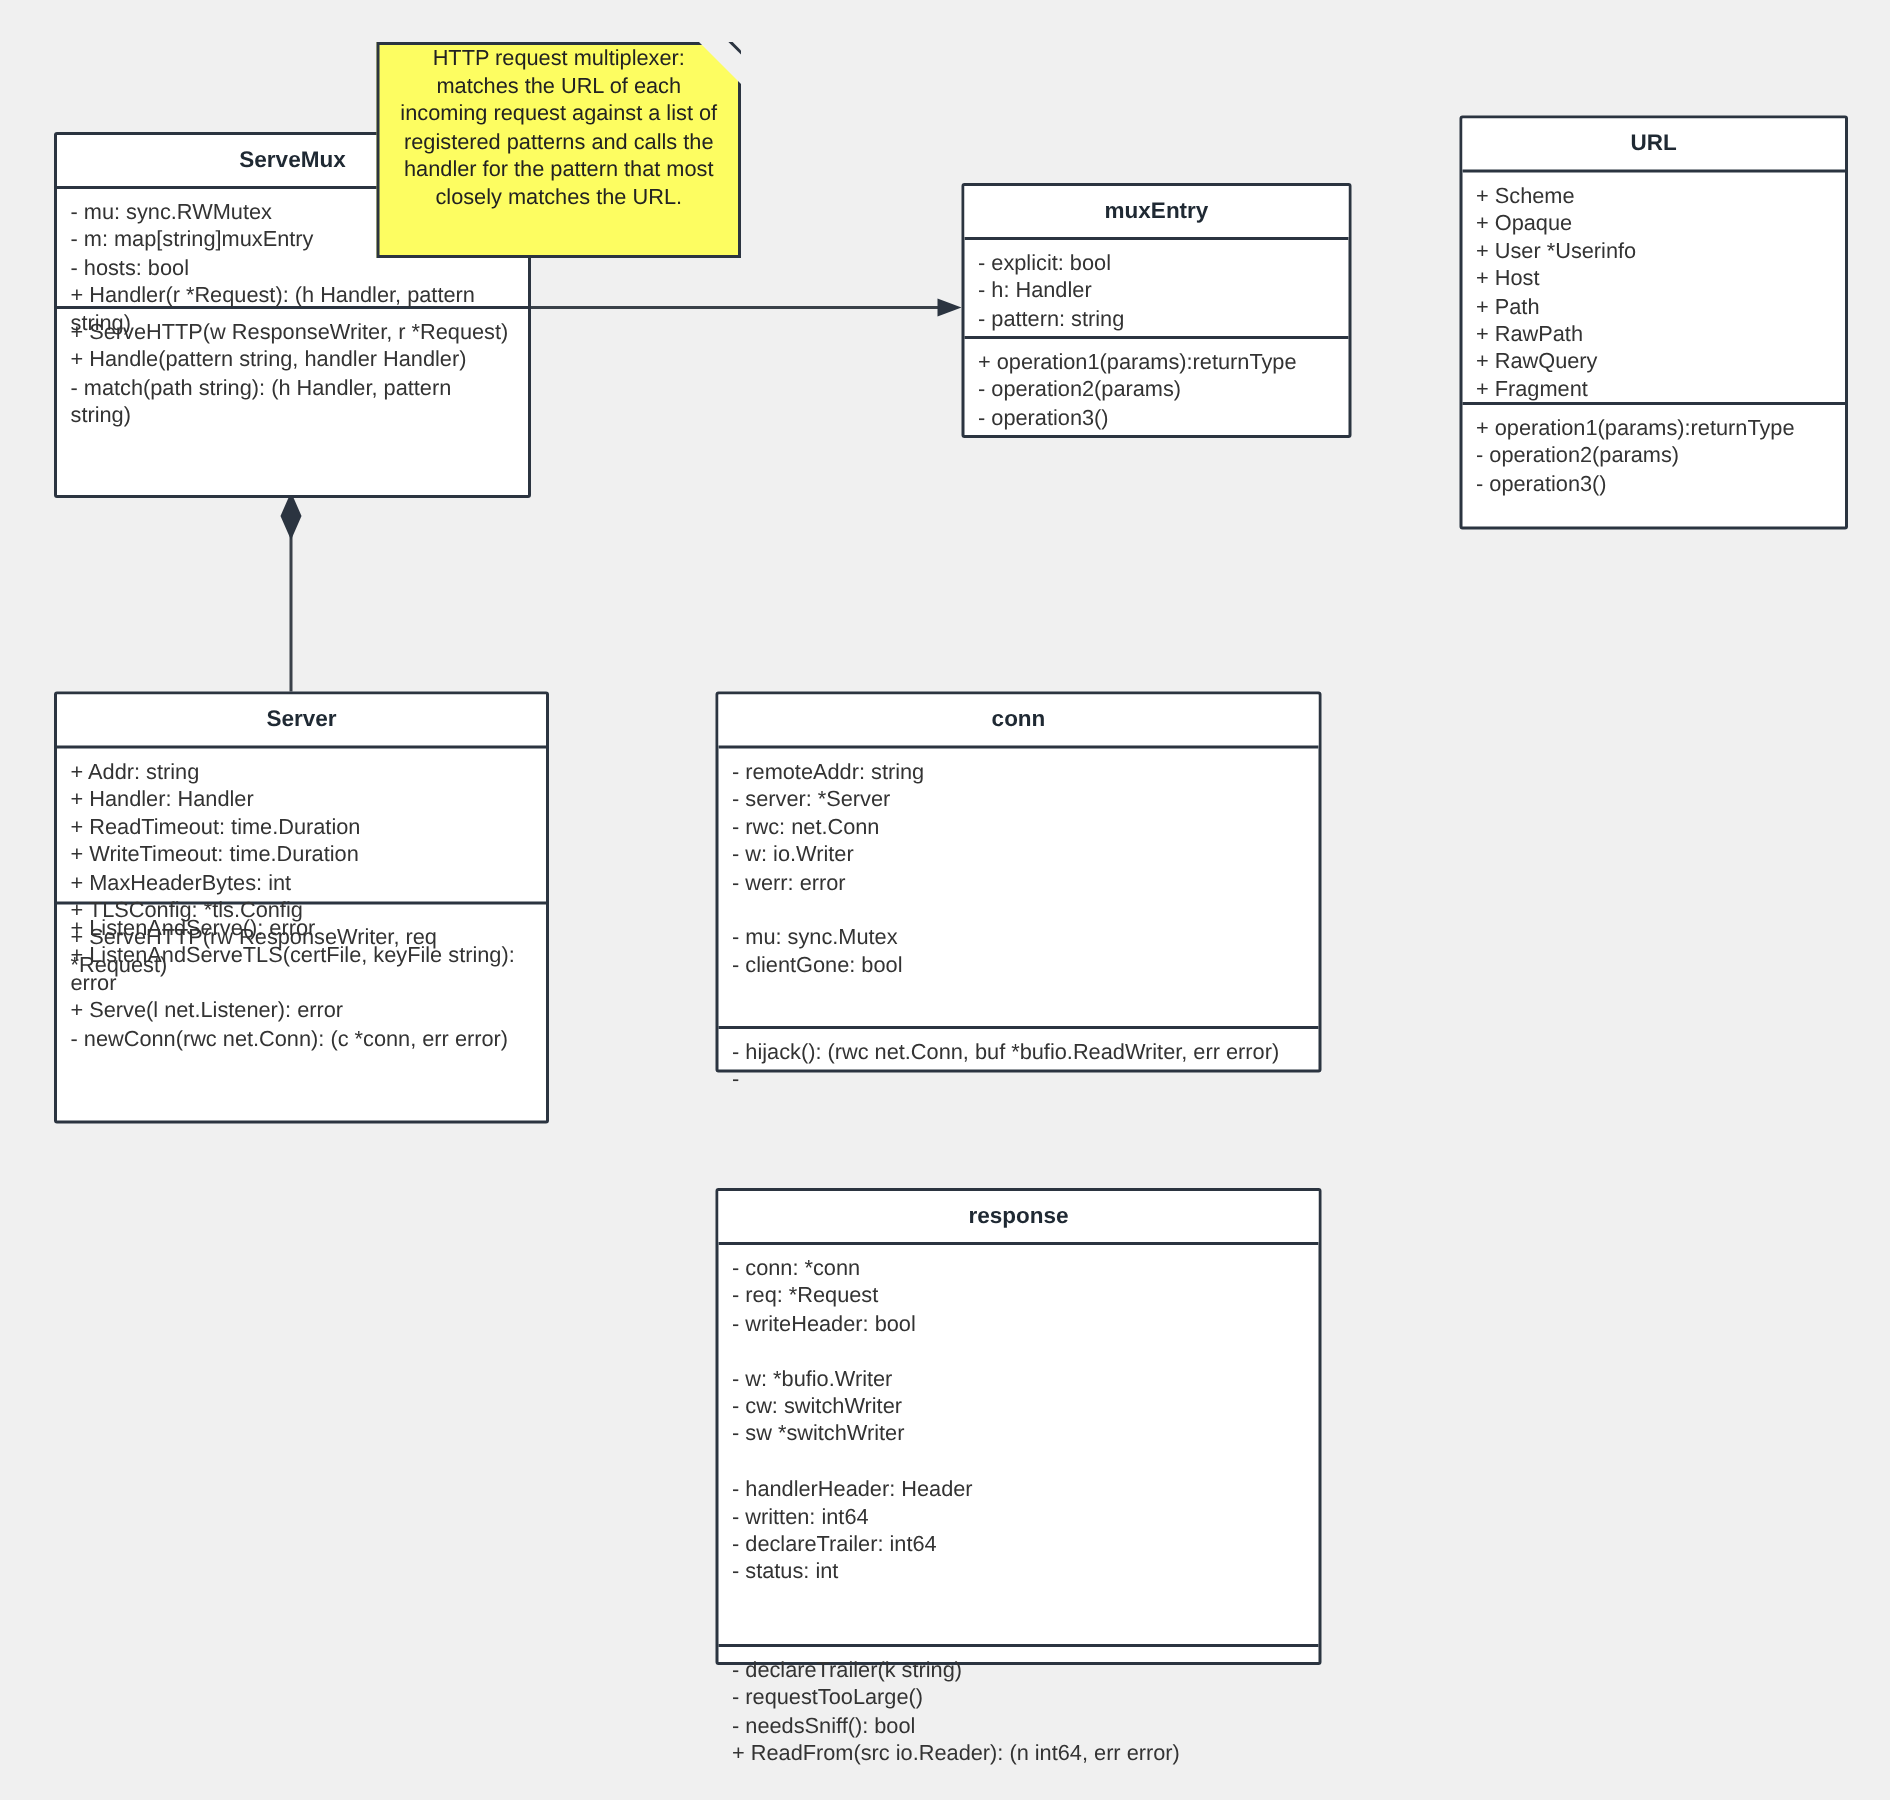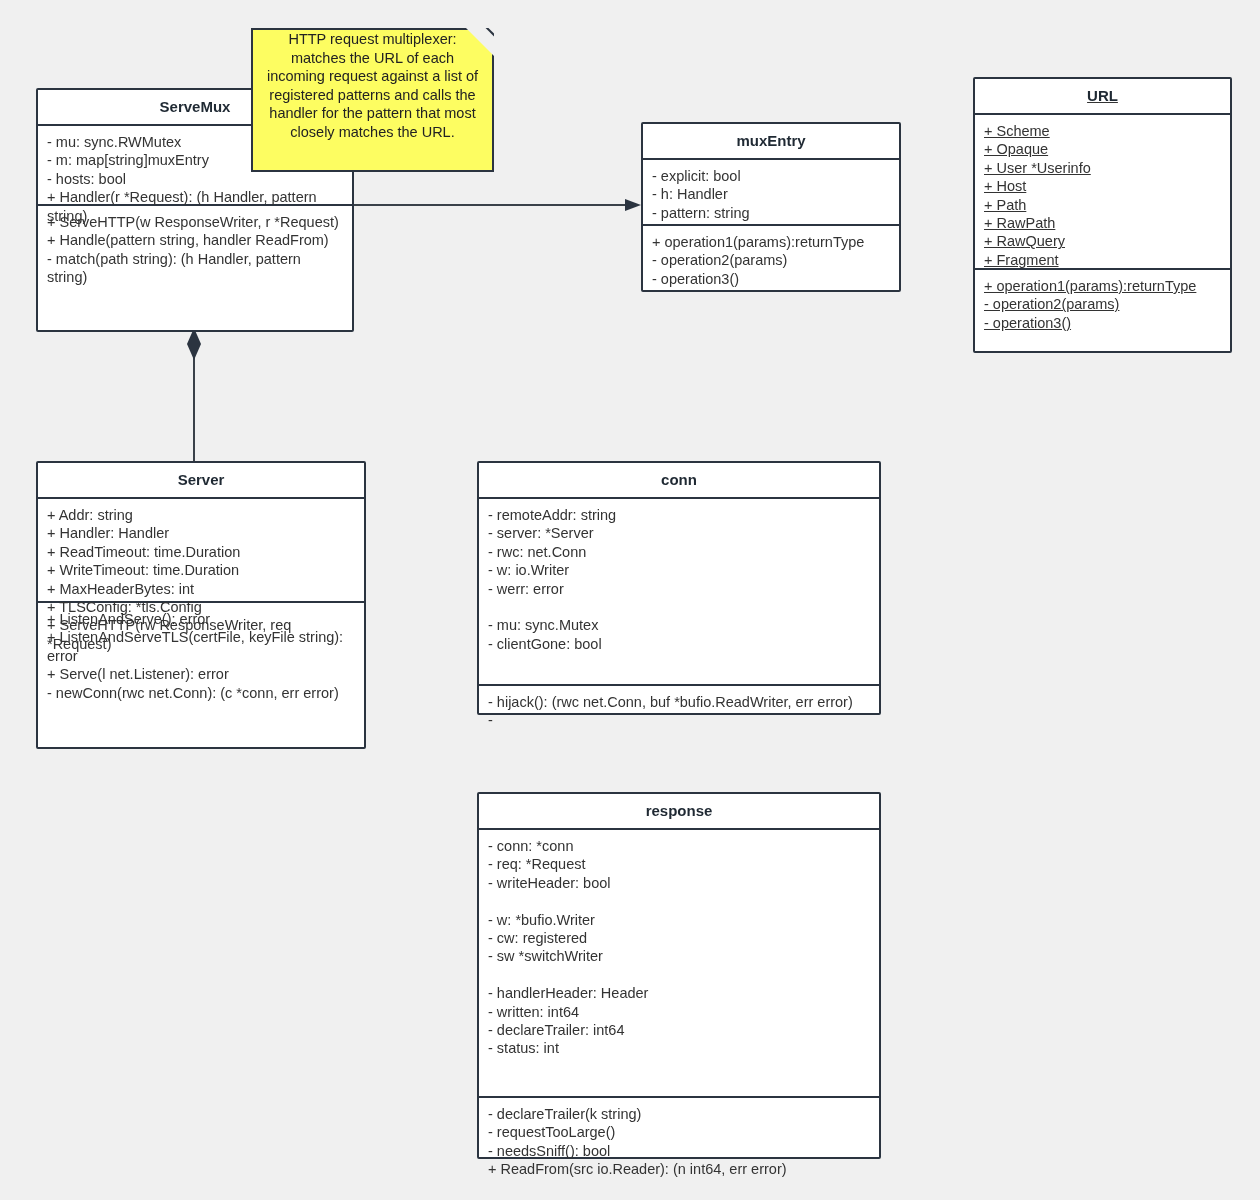--- a/index.html
+++ b/index.html
@@ -143,21 +143,21 @@
   <div class="uml-class" style="left:36px; top:88px; width:318px; height:244px;">
     <div class="uml-title">ServeMux</div>
     <div class="uml-compartment fixed-h" style="height:78px;">
       <span class="uml-line">- mu: sync.RWMutex</span>
       <span class="uml-line">- m: map[string]muxEntry</span>
       <span class="uml-line">- hosts: bool</span>
       <span class="uml-line">+ Handler(r *Request): (h Handler, pattern string)</span>
     </div>
     <div class="uml-compartment divider fixed-h" style="height:124px;">
       <span class="uml-line">+ ServeHTTP(w ResponseWriter, r *Request)</span>
-      <span class="uml-line">+ Handle(pattern string, handler ReadFrom)</span>
+      <span class="uml-line">+ Handle(pattern string, handler Handler)</span>
       <span class="uml-line">- match(path string): (h Handler, pattern string)</span>
     </div>
   </div>
 
   <div class="uml-note" style="left:251px; top:28px; width:243px; height:144px;">
     <span class="note-fold-bg"></span>
     <span class="note-fold-line"></span>
     <span>HTTP request multiplexer: matches the URL of each incoming request against a list of registered patterns and calls the handler for the pattern that most closely matches the URL.</span>
   </div>
 
@@ -168,21 +168,21 @@
       <span class="uml-line">- h: Handler</span>
       <span class="uml-line">- pattern: string</span>
     </div>
     <div class="uml-compartment divider">
       <span class="uml-line">+ operation1(params):returnType</span>
       <span class="uml-line">- operation2(params)</span>
       <span class="uml-line">- operation3()</span>
     </div>
   </div>
 
-  <div class="uml-class" style="left:973px; top:77px; width:259px; height:276px;text-decoration:underline;">
+  <div class="uml-class" style="left:973px; top:77px; width:259px; height:276px;">
     <div class="uml-title">URL</div>
     <div class="uml-compartment" style="height:153px;">
       <span class="uml-line">+ Scheme</span>
       <span class="uml-line">+ Opaque</span>
       <span class="uml-line">+ User *Userinfo</span>
       <span class="uml-line">+ Host</span>
       <span class="uml-line">+ Path</span>
       <span class="uml-line">+ RawPath</span>
       <span class="uml-line">+ RawQuery</span>
       <span class="uml-line">+ Fragment</span>
@@ -224,29 +224,29 @@
       <span class="uml-line blank"></span>
       <span class="uml-line">- mu: sync.Mutex</span>
       <span class="uml-line">- clientGone: bool</span>
     </div>
     <div class="uml-compartment divider fixed-h" style="height:47px;">
       <span class="uml-line">- hijack(): (rwc net.Conn, buf *bufio.ReadWriter, err error)</span>
       <span class="uml-line">-</span>
     </div>
   </div>
 
-  <div class="uml-class" style="left:477px; top:792px; width:404px; height:367px;">
+  <div class="uml-class" style="left:477px; top:792px; width:404px; height:318px;">
     <div class="uml-title">response</div>
     <div class="uml-compartment" style="height:266px;">
       <span class="uml-line">- conn: *conn</span>
       <span class="uml-line">- req: *Request</span>
       <span class="uml-line">- writeHeader: bool</span>
       <span class="uml-line blank"></span>
       <span class="uml-line">- w: *bufio.Writer</span>
-      <span class="uml-line">- cw: registered</span>
+      <span class="uml-line">- cw: switchWriter</span>
       <span class="uml-line">- sw *switchWriter</span>
       <span class="uml-line blank"></span>
       <span class="uml-line">- handlerHeader: Header</span>
       <span class="uml-line">- written: int64</span>
       <span class="uml-line">- declareTrailer: int64</span>
       <span class="uml-line">- status: int</span>
     </div>
     <div class="uml-compartment divider">
       <span class="uml-line">- declareTrailer(k string)</span>
       <span class="uml-line">- requestTooLarge()</span>

